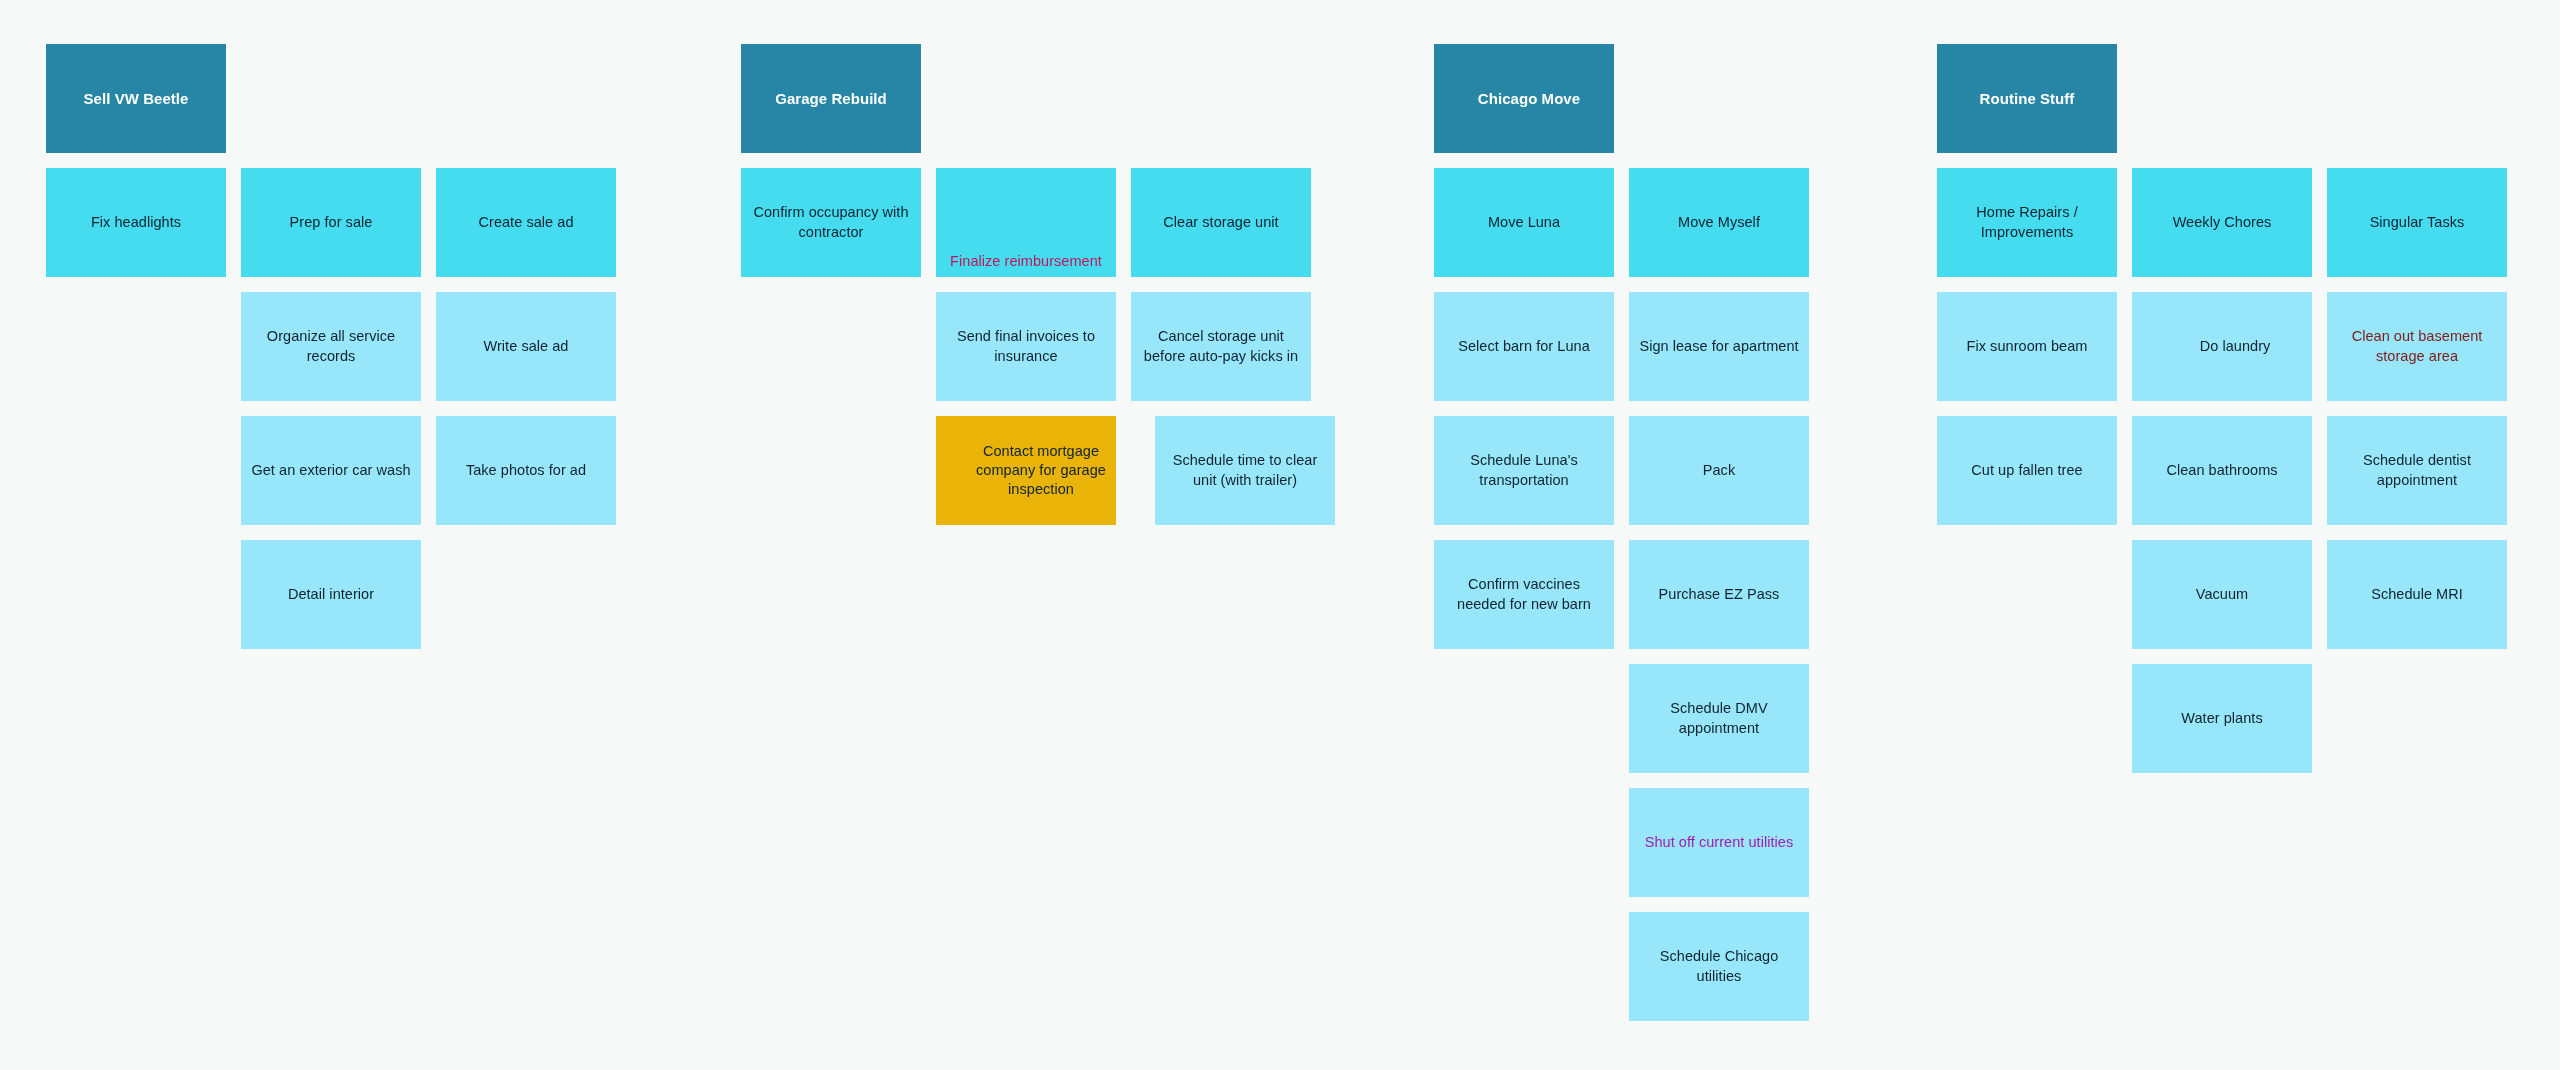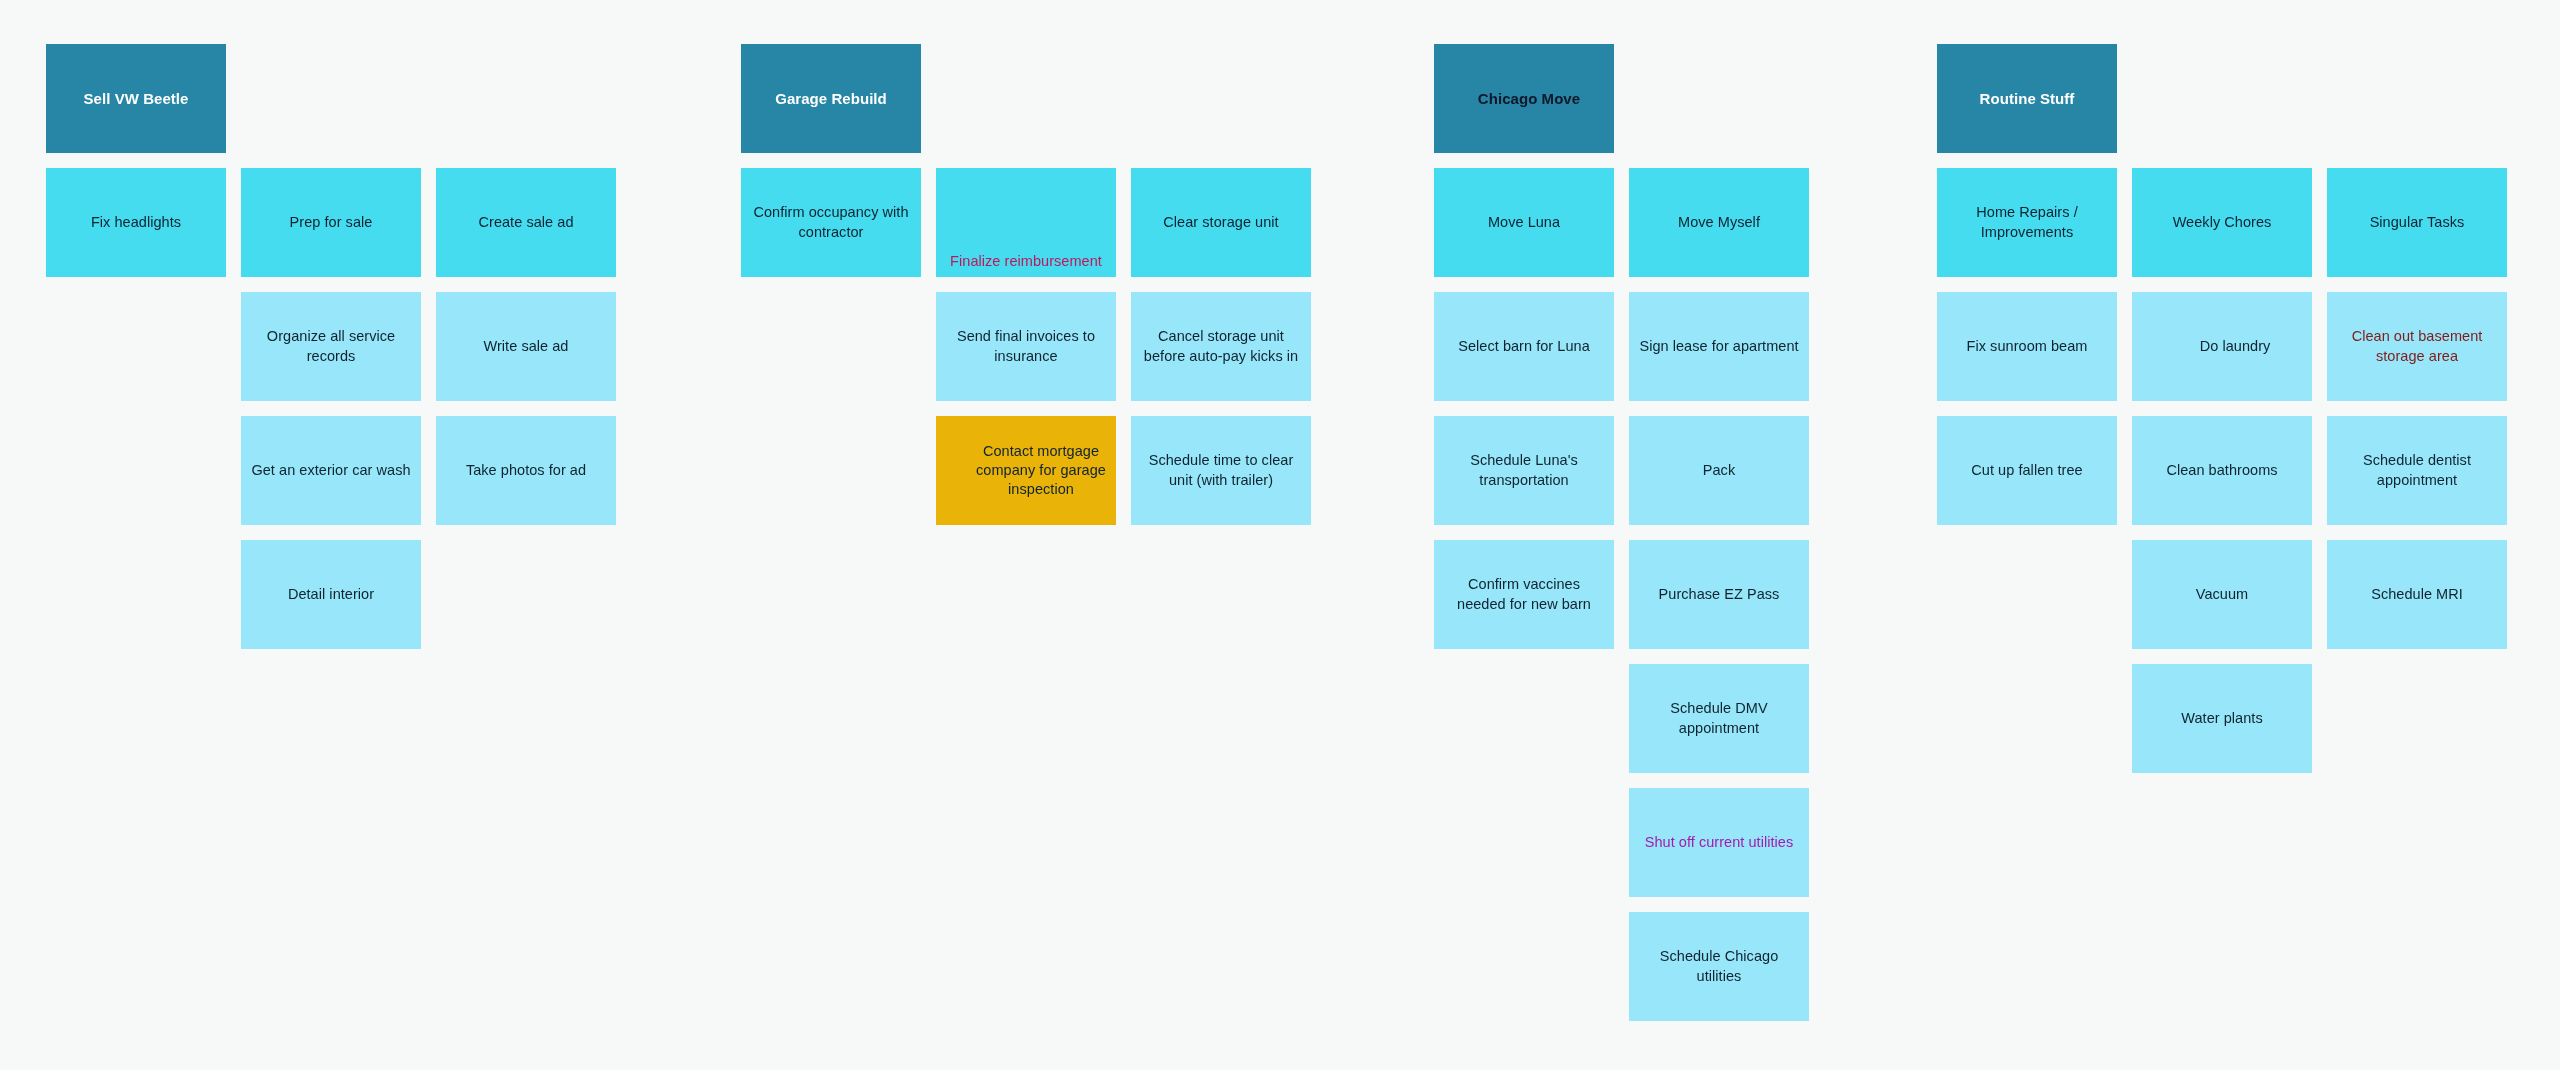--- a/index.html
+++ b/index.html
@@ -143,28 +143,28 @@
             <span class="card-text">Contact mortgage company for garage inspection</span>
           </div>
         </div>
         <div class="column">
           <div class="card level-1" style="background: rgb(70, 220, 240); color: rgb(15, 36, 48);">
             <span class="card-text">Clear storage unit</span>
           </div>
           <div class="card level-2" style="background: rgb(151, 230, 249); color: rgb(15, 36, 48);">
             <span class="card-text">Cancel storage unit before auto-pay kicks in</span>
           </div>
-          <div class="card level-2" style="background: rgb(151, 230, 249); color: rgb(15, 36, 48);">
+          <div class="card level-2" style="background: rgb(151, 230, 249); color: rgb(15, 36, 48); margin-left: 24px;">
             <span class="card-text">Schedule time to clear unit (with trailer)</span>
           </div>
         </div>
       </div>
     </div>
     <div class="group" style="left: 1434px;">
-      <div class="card level-head" style="background: rgb(39, 134, 165); color: #0f172a; padding-left: 20px;">
+      <div class="card level-head" style="background: rgb(39, 134, 165); color: #ffffff; padding-left: 20px;">
         <span class="card-text">Chicago Move</span>
       </div>
       <div style="height: 15px;"></div>
       <div class="group-inner">
         <div class="column">
           <div class="card level-1" style="background: rgb(70, 220, 240); color: rgb(15, 36, 48);">
             <span class="card-text">Move Luna</span>
           </div>
           <div class="card level-2" style="background: rgb(151, 230, 249); color: rgb(15, 36, 48);">
             <span class="card-text">Select barn for Luna</span>

